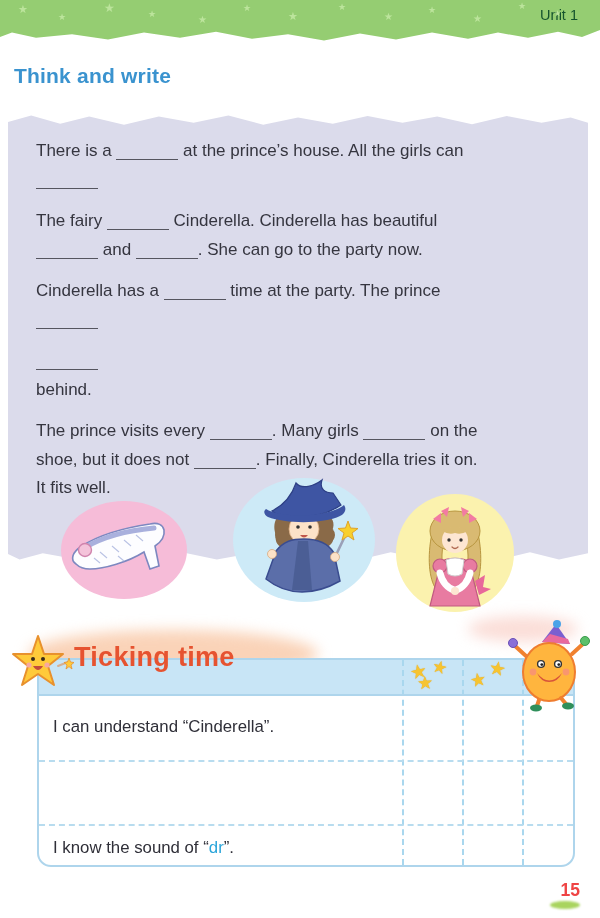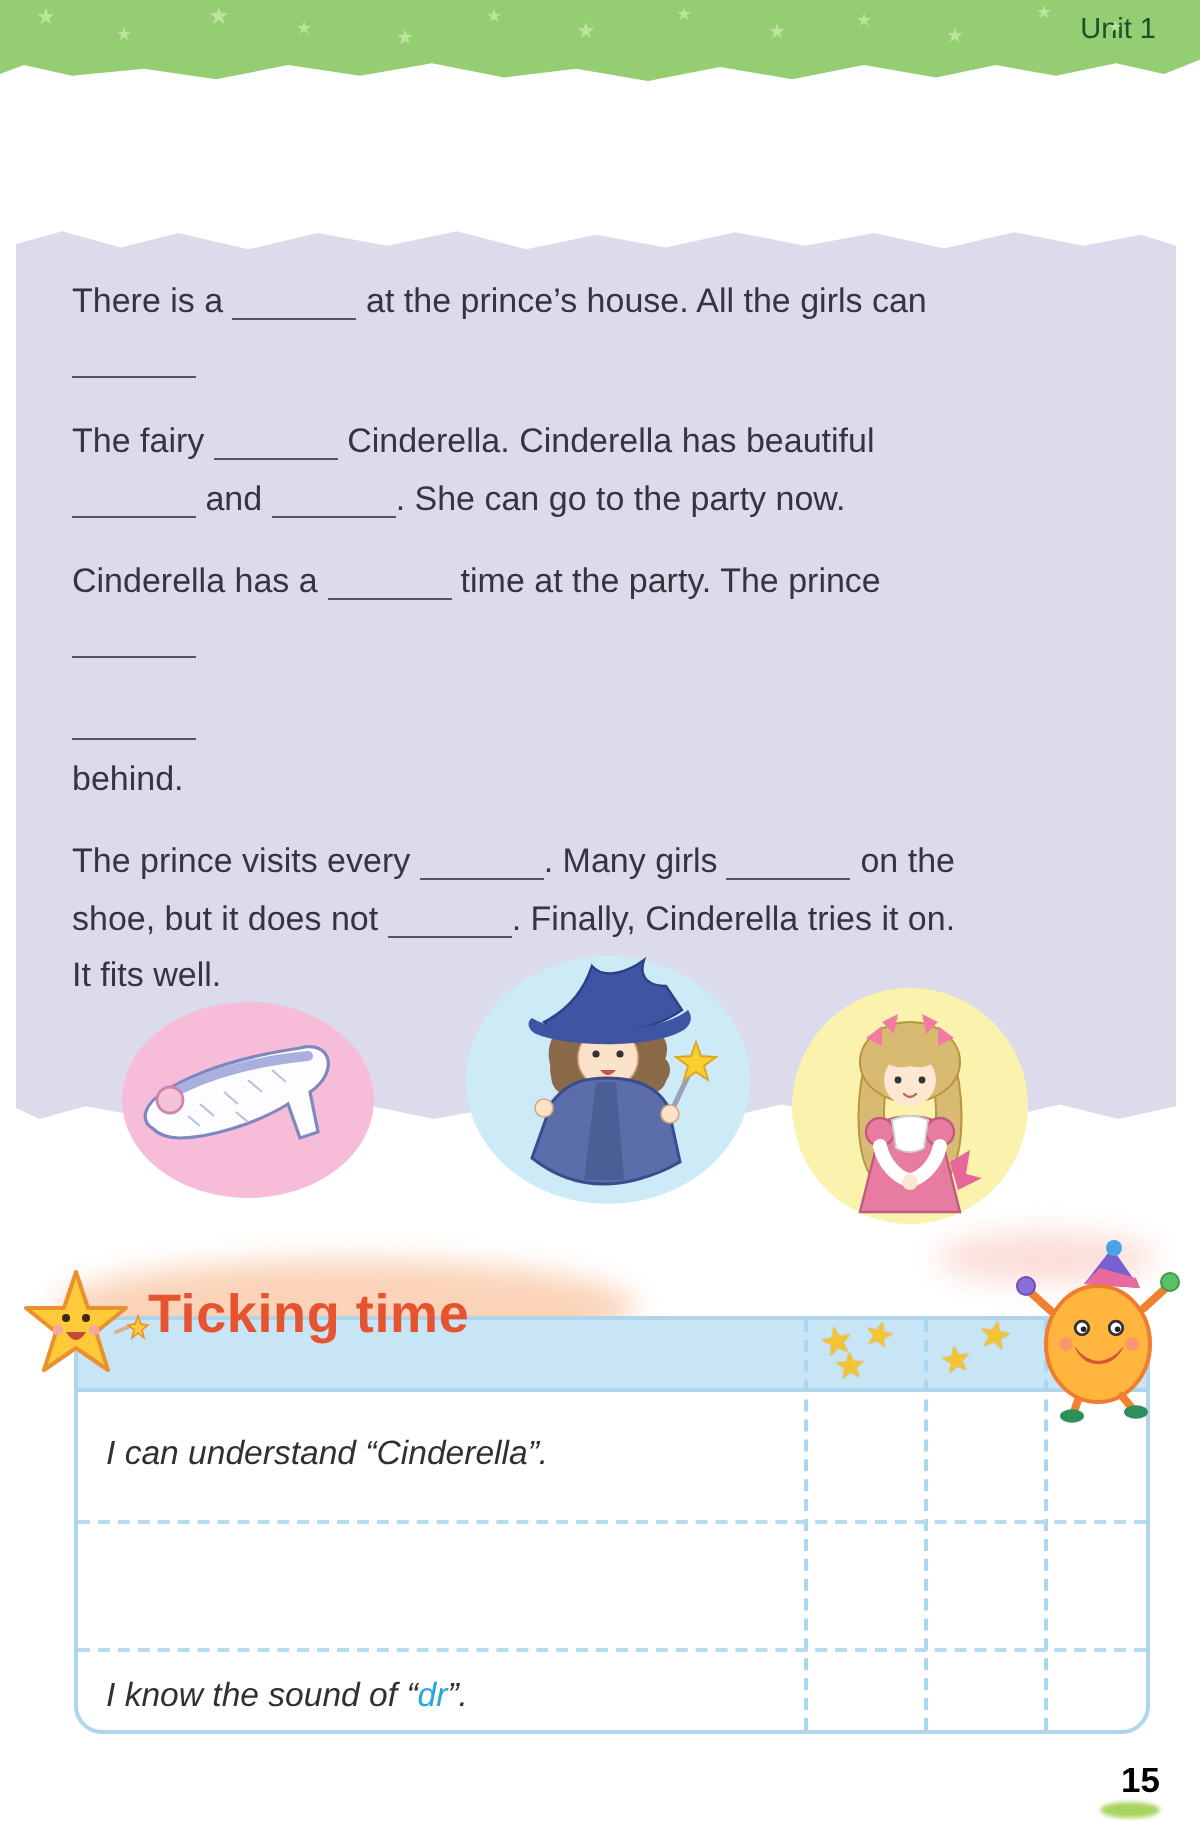--- a/index.html
+++ b/index.html
@@ -38,36 +38,36 @@
   .tick-table{
     position:absolute;left:37px;top:658px;width:538px;height:209px;
     border:2px solid #aed5ec;border-radius:14px;overflow:hidden;background:#ffffff;box-sizing:border-box;
   }
   .tick-header{position:absolute;left:0;top:0;width:100%;height:34px;background:#c8e5f6;}
   .vline{position:absolute;top:0;bottom:0;width:0;border-left:2px dashed #a9d7ee;}
   .vl1{left:363px;} .vl2{left:423px;} .vl3{left:483px;}
   .hsep{position:absolute;left:0;width:100%;height:0;border-top:2px dashed #b8dcef;}
   .sep1{top:34px;border-top:2px solid #aed5ec;}
   .sep2{top:100px;} .sep3{top:164px;}
-  .tick-row-label{position:absolute;left:14px;width:335px;font-size:16.8px;line-height:27px;color:#2f2f38;font-style:italic;}
+  .tick-row-label{position:absolute;left:14px;width:335px;font-size:16.8px;line-height:27px;color:#2f2f38;}
   .rl0{top:53px;} .rl1{top:115px;} .rl2{top:174px;}
   .star-group{position:absolute;top:0;height:34px;}
   .sg1{left:366px;width:57px;} .sg2{left:426px;width:57px;} .sg3{left:486px;width:50px;}
   .hstar{position:absolute;color:#f6c431;text-shadow:0 0 1px #d89a1e;line-height:1;user-select:none;}
   .sg1 .hstar:nth-child(1){left:5px;top:2px;font-size:19px;transform:rotate(-12deg);}
   .sg1 .hstar:nth-child(2){left:27px;top:-1px;font-size:17px;transform:rotate(14deg);}
   .sg1 .hstar:nth-child(3){left:12px;top:14px;font-size:18px;transform:rotate(-4deg);}
   .sg2 .hstar:nth-child(1){left:24px;top:-1px;font-size:19px;transform:rotate(10deg);}
   .sg2 .hstar:nth-child(2){left:5px;top:11px;font-size:18px;transform:rotate(-10deg);}
   .sg3 .hstar:nth-child(1){left:6px;top:5px;font-size:19px;transform:rotate(-6deg);}
   .mascot{position:absolute;}
   
   .page-num-wrap{position:absolute;right:14px;top:880px;width:40px;height:32px;}
   .page-num-swoosh{position:absolute;left:4px;top:21px;width:30px;height:8px;background:#a9d45f;border-radius:50%;filter:blur(1px);}
-  .page-num{position:absolute;right:6px;top:0;font-size:17.5px;font-weight:600;color:#000000;}
+  .page-num{position:absolute;right:6px;top:0;font-size:17.5px;font-weight:600;color:#ef4444;}
 </style>
 </head>
 <body>
 
 <div class="page">
 
   <div class="green-band">
     <span class="unit-label">Unit 1</span>
   <span class="band-star" style="left: 18px; top: 4px; font-size: 11px;">★</span>
       <span class="band-star" style="left: 58px; top: 13px; font-size: 9px;">★</span>
@@ -77,20 +77,21 @@
       <span class="band-star" style="left: 243px; top: 4px; font-size: 9px;">★</span>
       <span class="band-star" style="left: 288px; top: 11px; font-size: 11px;">★</span>
       <span class="band-star" style="left: 338px; top: 3px; font-size: 9px;">★</span>
       <span class="band-star" style="left: 384px; top: 12px; font-size: 10px;">★</span>
       <span class="band-star" style="left: 428px; top: 6px; font-size: 9px;">★</span>
       <span class="band-star" style="left: 473px; top: 14px; font-size: 10px;">★</span>
       <span class="band-star" style="left: 518px; top: 2px; font-size: 9px;">★</span>
       <span class="band-star" style="left: 554px; top: 10px; font-size: 8px;">★</span>
     </div>
 
+  <div class="section-title">Think and write</div>
 
   <div class="story-panel">
     <div class="story-text">
         <p class="para"><span>There is a </span><span class="blank"></span><span> at the prince’s house. All the girls can</span><br><span class="blank"></span><br></p>
         <p class="para"><span>The fairy </span><span class="blank"></span><span> Cinderella. Cinderella has beautiful</span><br><span class="blank"></span><span> and </span><span class="blank"></span><span>. She can go to the party now.</span></p>
         <p class="para"><span>Cinderella has a </span><span class="blank"></span><span> time at the party. The prince</span><br><span class="blank"></span></p>
         <p class="para"><span class="blank"></span><br><span>behind.</span></p>
         <p class="para"><span>The prince visits every </span><span class="blank"></span><span>. Many girls </span><span class="blank"></span><span> on the</span><br><span>shoe, but it does not </span><span class="blank"></span><span>. Finally, Cinderella tries it on.</span><br><span>It fits well.</span></p>
       </div>
   </div>

